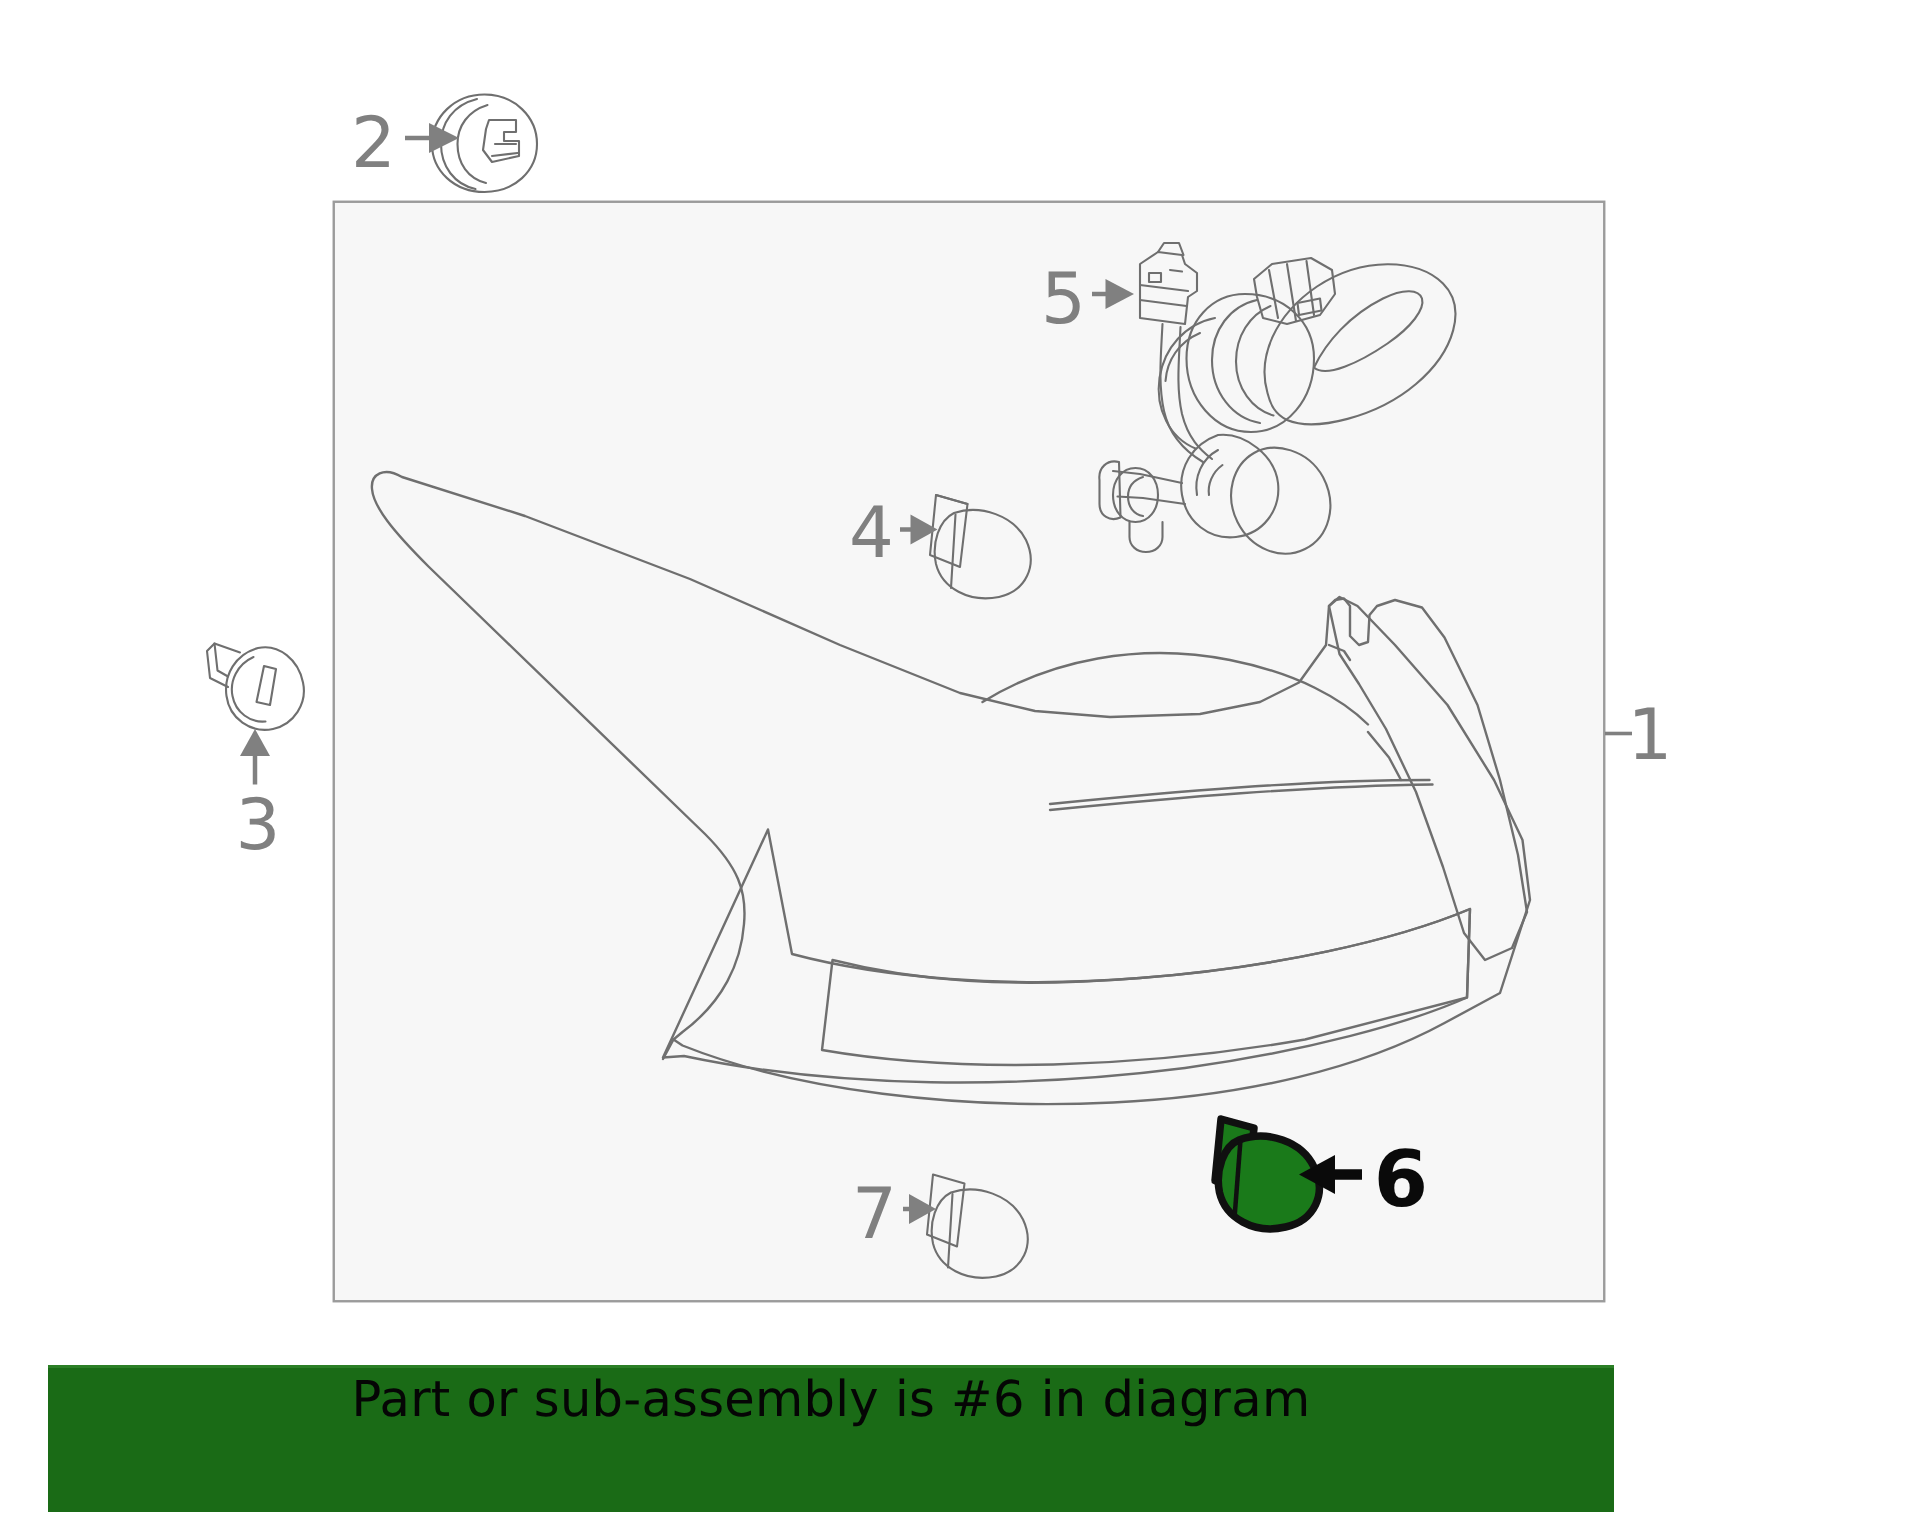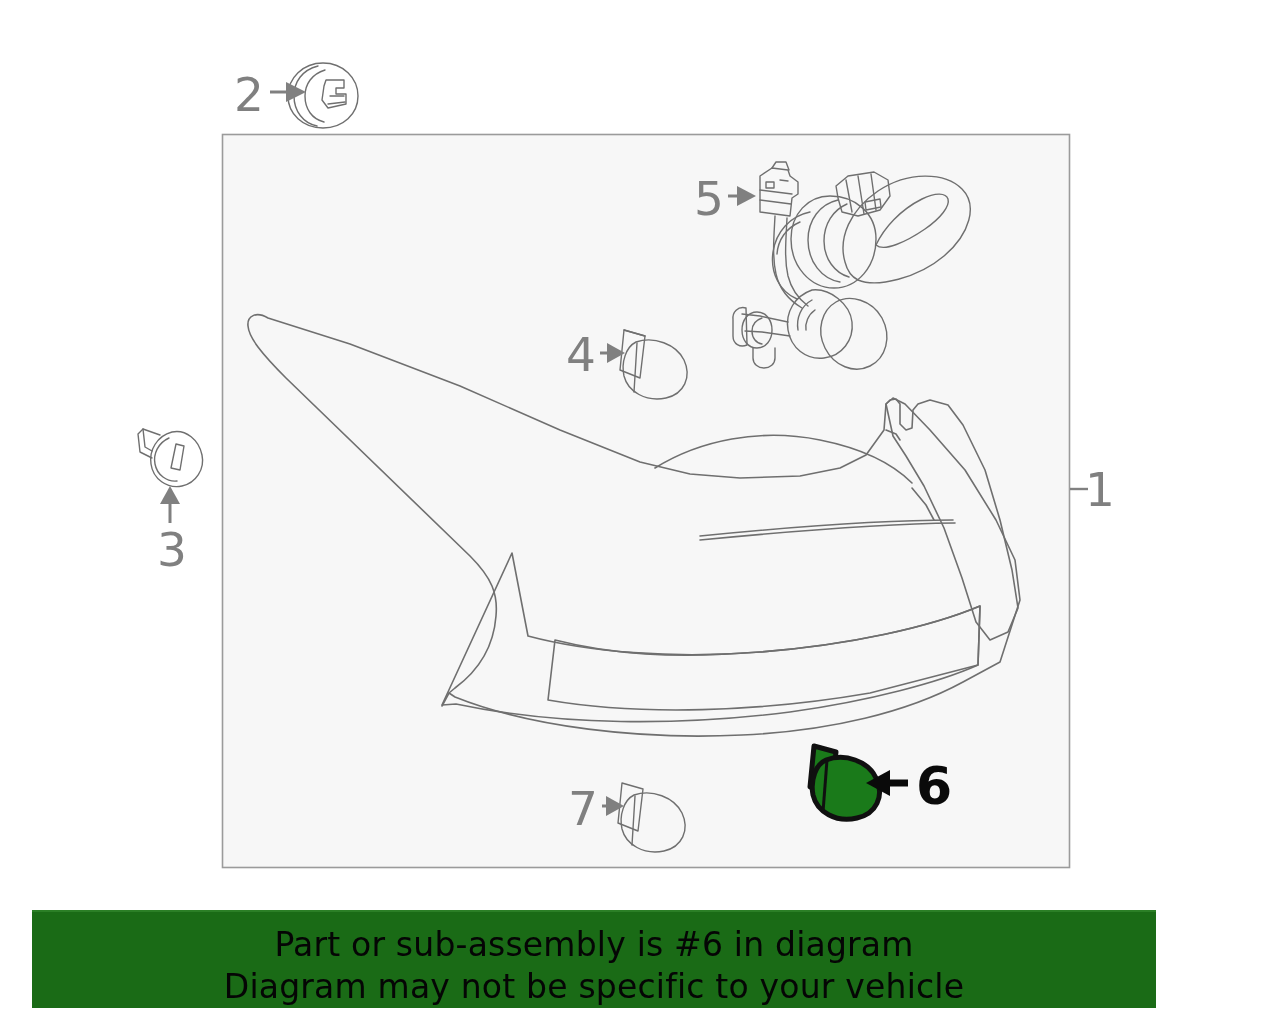--- a/index.html
+++ b/index.html
@@ -29,28 +29,28 @@
     display: block;
   }
   .callout-num {
     font-family: "DejaVu Sans", "Liberation Sans", sans-serif;
     font-weight: 400;
   }
   .banner {
     position: absolute;
     left: 32px;
     top: 910px;
-    width: 1124px;
+    width: 1044px;
     height: 98px;
     background: #1a6b16;
     box-sizing: border-box;
     display: flex;
     flex-direction: column;
     align-items: center;
-    justify-content: flex-end;
+    justify-content: space-between;
     border-top: 2px solid #2b7f26;
   }
   .banner-line {
     color: #050505;
     font-family: "DejaVu Sans", "Liberation Sans", sans-serif;
     font-size: 33px;
     line-height: 42px;
     letter-spacing: 0.2px;
     white-space: nowrap;
     text-align: center;
@@ -399,16 +399,15 @@
       <text x="581" y="371" font-size="47" fill="#808080" text-anchor="middle">4</text>
       <text x="709" y="215" font-size="47" fill="#808080" text-anchor="middle">5</text>
       <text x="934" y="804" font-size="52" fill="#0a0a0a" font-weight="bold" text-anchor="middle">6</text>
       <text x="583" y="825" font-size="47" fill="#808080" text-anchor="middle">7</text>
     </g>
 
   </svg>
 
   <div class="banner">
     <div class="banner-line">Part or sub-assembly is #6 in diagram</div>
-    <div class="banner-line">Diagram may not be specific to your vehicle</div>
   </div>
 
 </div>
 
 </body></html>

